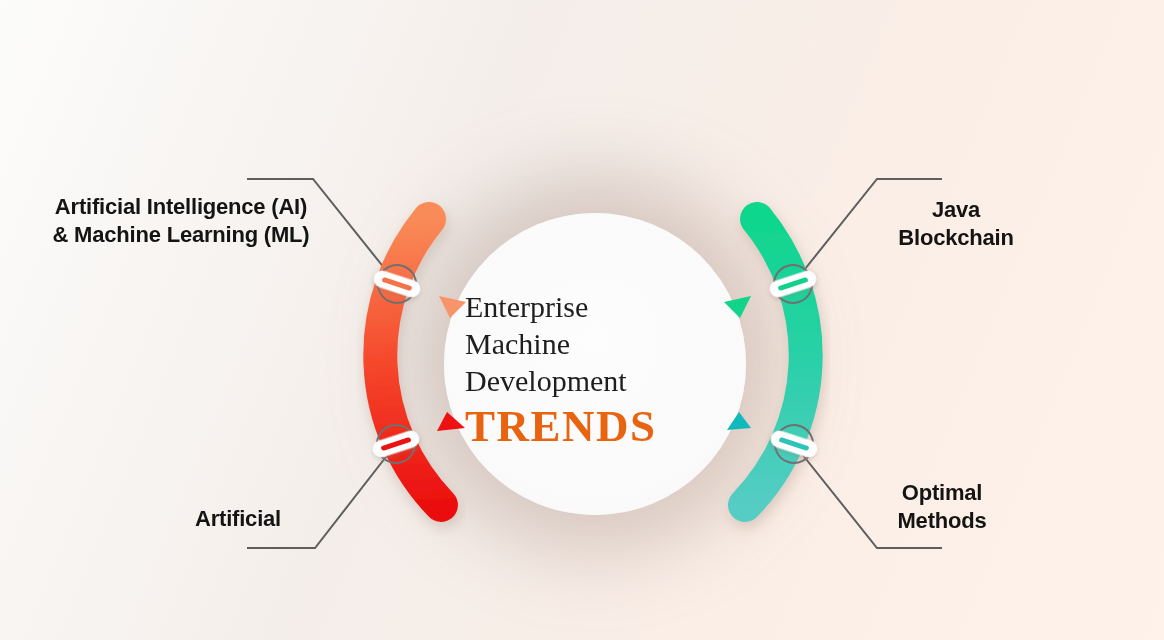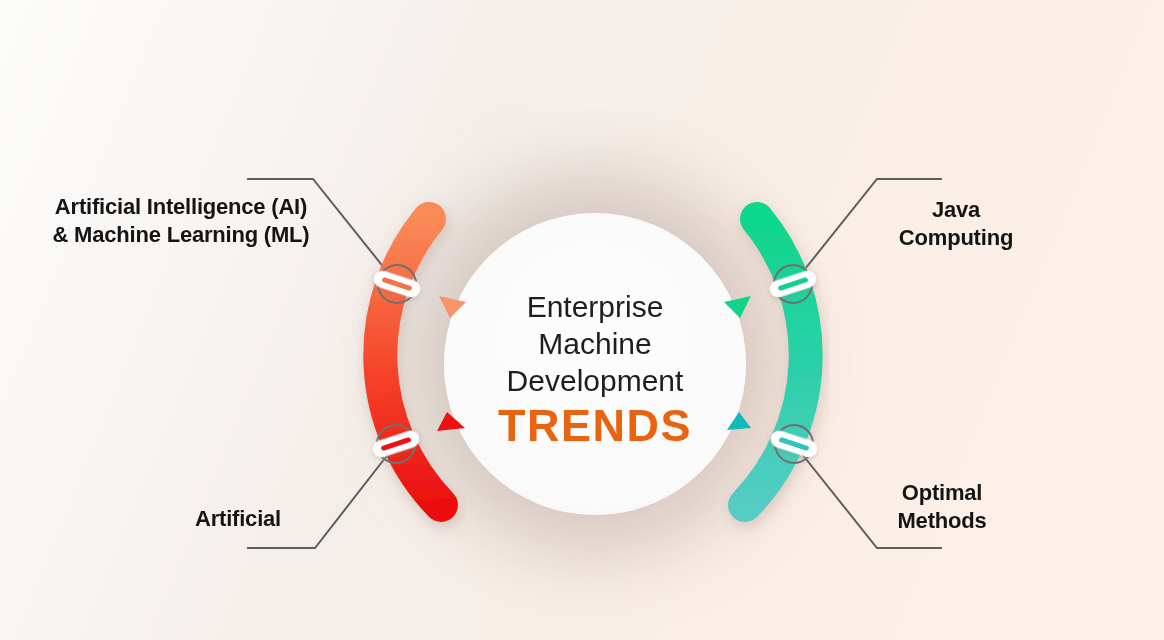--- a/index.html
+++ b/index.html
@@ -21,22 +21,22 @@
     position: absolute; left: 444px; top: 213px; width: 302px; height: 302px;
     border-radius: 50%;
     background: radial-gradient(circle at 50% 42%, #fdfdfd 0%, #fbfafa 70%, #f5f3f2 100%);
     box-shadow: 0 0 75px 38px rgba(168, 146, 134, 0.40);
   }
 
   svg.diagram { position: absolute; left: 0; top: 0; }
 
   
   .center-text {
-    position: absolute; left: 445px; top: 288px; width: 300px;
-    text-align: center; color: #1E1E1E;
+    position: absolute; left: 465px; top: 288px; width: 300px;
+    text-align: left; color: #1E1E1E; font-family: Liberation Serif, serif;
   }
   .ct-line { font-size: 30px; line-height: 37px; font-weight: 500; }
   .ct-trends {
     margin-top: 7px; font-size: 45px; line-height: 40px; font-weight: bold;
     color: #E96411; letter-spacing: 1.5px;
   }
 
   
   .node-label {
     position: absolute; width: 292px; text-align: center;
@@ -123,21 +123,21 @@
     <div>Artificial Intelligence (AI)</div>
     <div>&amp; Machine Learning (ML)</div>
   </div>
 
   <div class="node-label label-block">
     <div>Artificial</div>
   </div>
 
   <div class="node-label label-edge">
     <div>Java</div>
-    <div>Computing</div>
+    <div>Blockchain</div>
   </div>
 
   <div class="node-label label-optimal">
     <div>Optimal</div>
     <div>Methods</div>
   </div>
 
 </div>
 
 </body></html>

